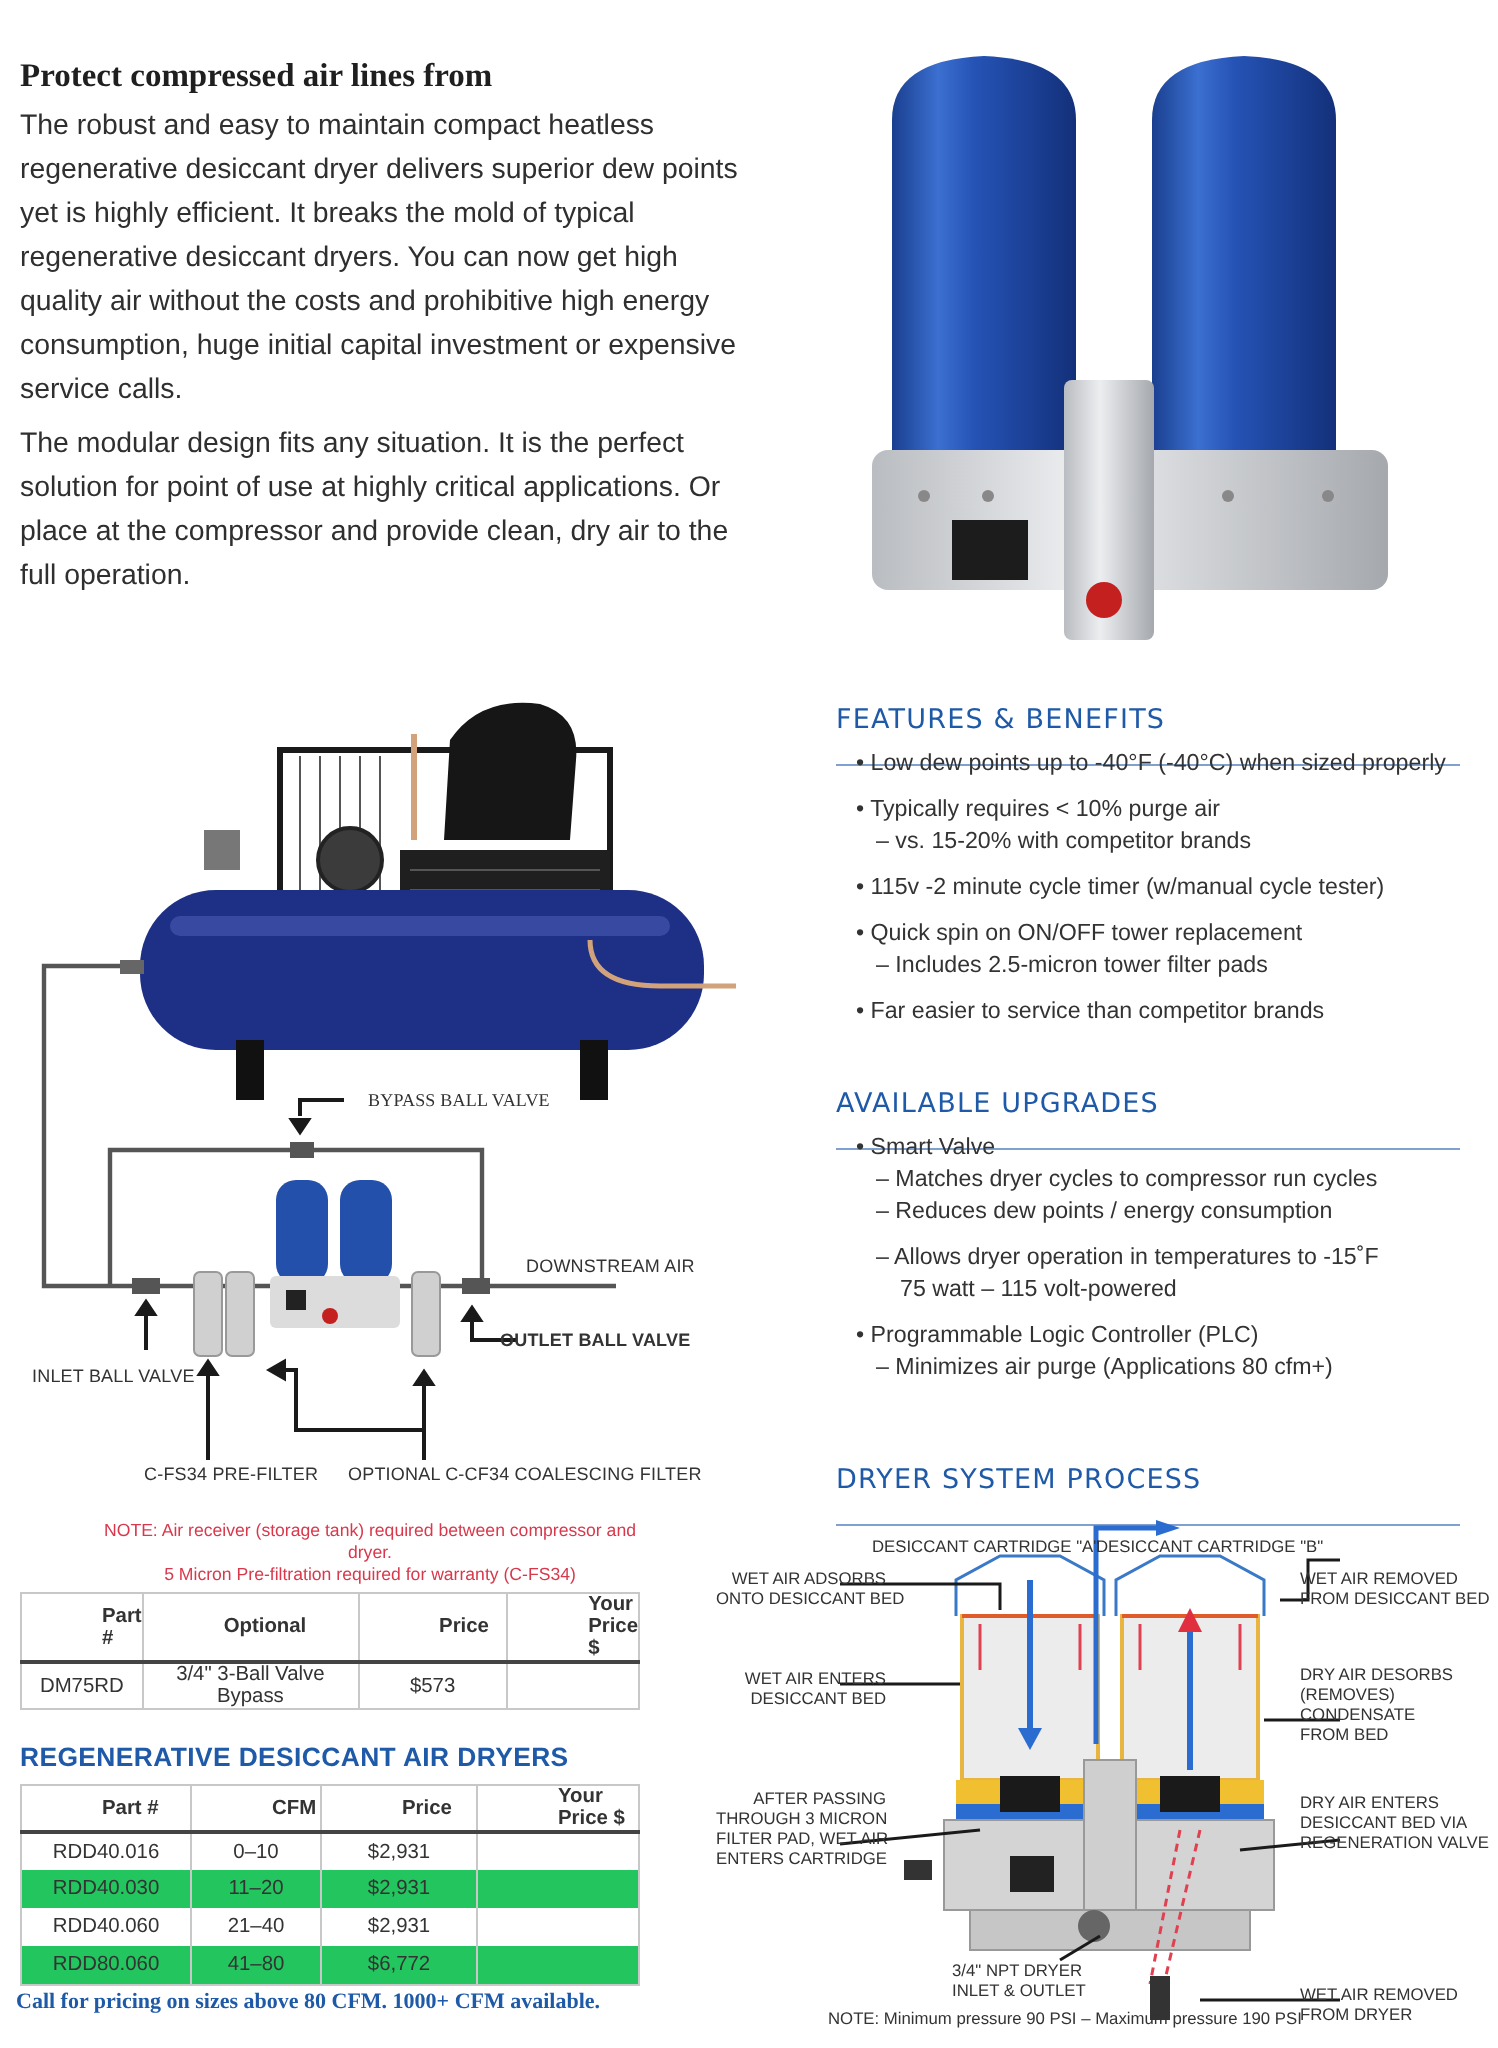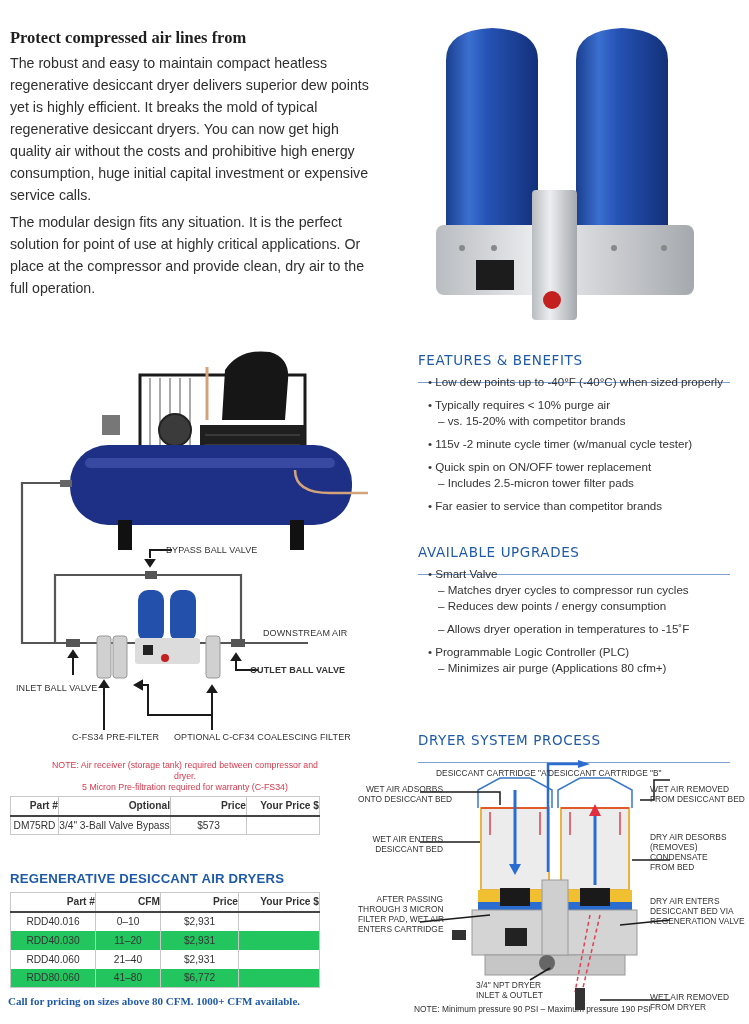--- a/index.html
+++ b/index.html
@@ -22,21 +22,21 @@
   .bullets .sub { padding-left: 22px; text-indent: -12px; }
   .bullets .cont { padding-left: 22px; }
 
   
   .diagram { position: absolute; left: 0; top: 340px; width: 380px; height: 410px; }
   .lbl { position: absolute; font-family: "Liberation Sans", sans-serif; font-size: 9px; color: #333; letter-spacing: 0.1px; white-space: nowrap; }
 
   .note-red { position: absolute; left: 40px; top: 760px; width: 290px; font-size: 8.8px; color: #d9384c; line-height: 11px; text-align: center; }
 
   table.pt { border-collapse: collapse; font-size: 10.2px; color: #333; }
-  table.pt th { font-weight: bold; height: 19px; border-bottom: 2px solid #444; text-align: right; }
+  table.pt th { font-weight: bold; height: 19px; border-bottom: 2px solid #444; text-align: left; padding-left: 40px; }
   table.pt td { height: 19px; text-align: center; }
   table.pt th, table.pt td { border-left: 1px solid #c8c8c8; border-right: 1px solid #c8c8c8; }
   table.pt { border-top: 1px solid #c8c8c8; border-bottom: 1px solid #c8c8c8; }
   table.pt tr.alt td { background: #22c55e; }
 
   .opt-table { position: absolute; left: 10px; top: 796px; width: 310px; }
   .dry-title { position: absolute; left: 10px; top: 871px; font-size: 13.2px; font-weight: bold; color: #1f5aa8; letter-spacing: 0.2px; }
   .dry-table { position: absolute; left: 10px; top: 892px; width: 310px; }
   .call { position: absolute; left: 8px; top: 995px; font-size: 11px; font-weight: bold; color: #1f5aa8; font-family: Liberation Serif, serif; }
 
@@ -106,20 +106,21 @@
 
 <div class="sec-head" style="top:544px;">AVAILABLE UPGRADES</div>
 <div class="bullets" style="top:566px;">
   <div class="item">
     <div class="main">• Smart Valve</div>
     <div class="sub">– Matches dryer cycles to compressor run cycles</div>
     <div class="sub">– Reduces dew points / energy consumption</div>
   </div>
   <div class="item">
     <div class="sub">– Allows dryer operation in temperatures to -15˚F</div>
+    <div class="cont">75 watt – 115 volt-powered</div>
   </div>
   <div class="item">
     <div class="main">• Programmable Logic Controller (PLC)</div>
     <div class="sub">– Minimizes air purge (Applications 80 cfm+)</div>
   </div>
 </div>
 
 <div class="sec-head" style="top:732px;">DRYER SYSTEM PROCESS</div>
 
 <div class="diagram">
@@ -173,21 +174,21 @@
       <line x1="104" y1="390" x2="104" y2="345"></line>
         <polygon points="100,347 108,347 104,341"></polygon>
       <path d="M212 390 L212 350" fill="none"></path>
         <polygon points="208,352 216,352 212,346"></polygon>
       <path d="M212 375 L148 375 L148 345 L140 345" fill="none"></path>
         <polygon points="142,341 142,349 135,345"></polygon>
       <path d="M236 318 L236 330 L258 330" fill="none"></path>
         <polygon points="232,320 240,320 236,314"></polygon>
     </g>
   </svg>
-  <div class="lbl" style="left:166px;top:205px;">BYPASS BALL VALVE</div>
+  <div class="lbl" style="left:184px;top:205px;font-family:Liberation Serif, serif;">BYPASS BALL VALVE</div>
   <div class="lbl" style="left:263px;top:288px;">DOWNSTREAM AIR</div>
   <div class="lbl" style="left:250px;top:325px;font-weight:bold;">OUTLET BALL VALVE</div>
   <div class="lbl" style="left:16px;top:343px;">INLET BALL VALVE</div>
   <div class="lbl" style="left:72px;top:392px;">C-FS34 PRE-FILTER</div>
   <div class="lbl" style="left:174px;top:392px;">OPTIONAL C-CF34 COALESCING FILTER</div>
 </div>
 
 <div class="note-red">
   <div>NOTE: Air receiver (storage tank) required between compressor and dryer.</div>
   <div>5 Micron Pre-filtration required for warranty (C-FS34)</div>

